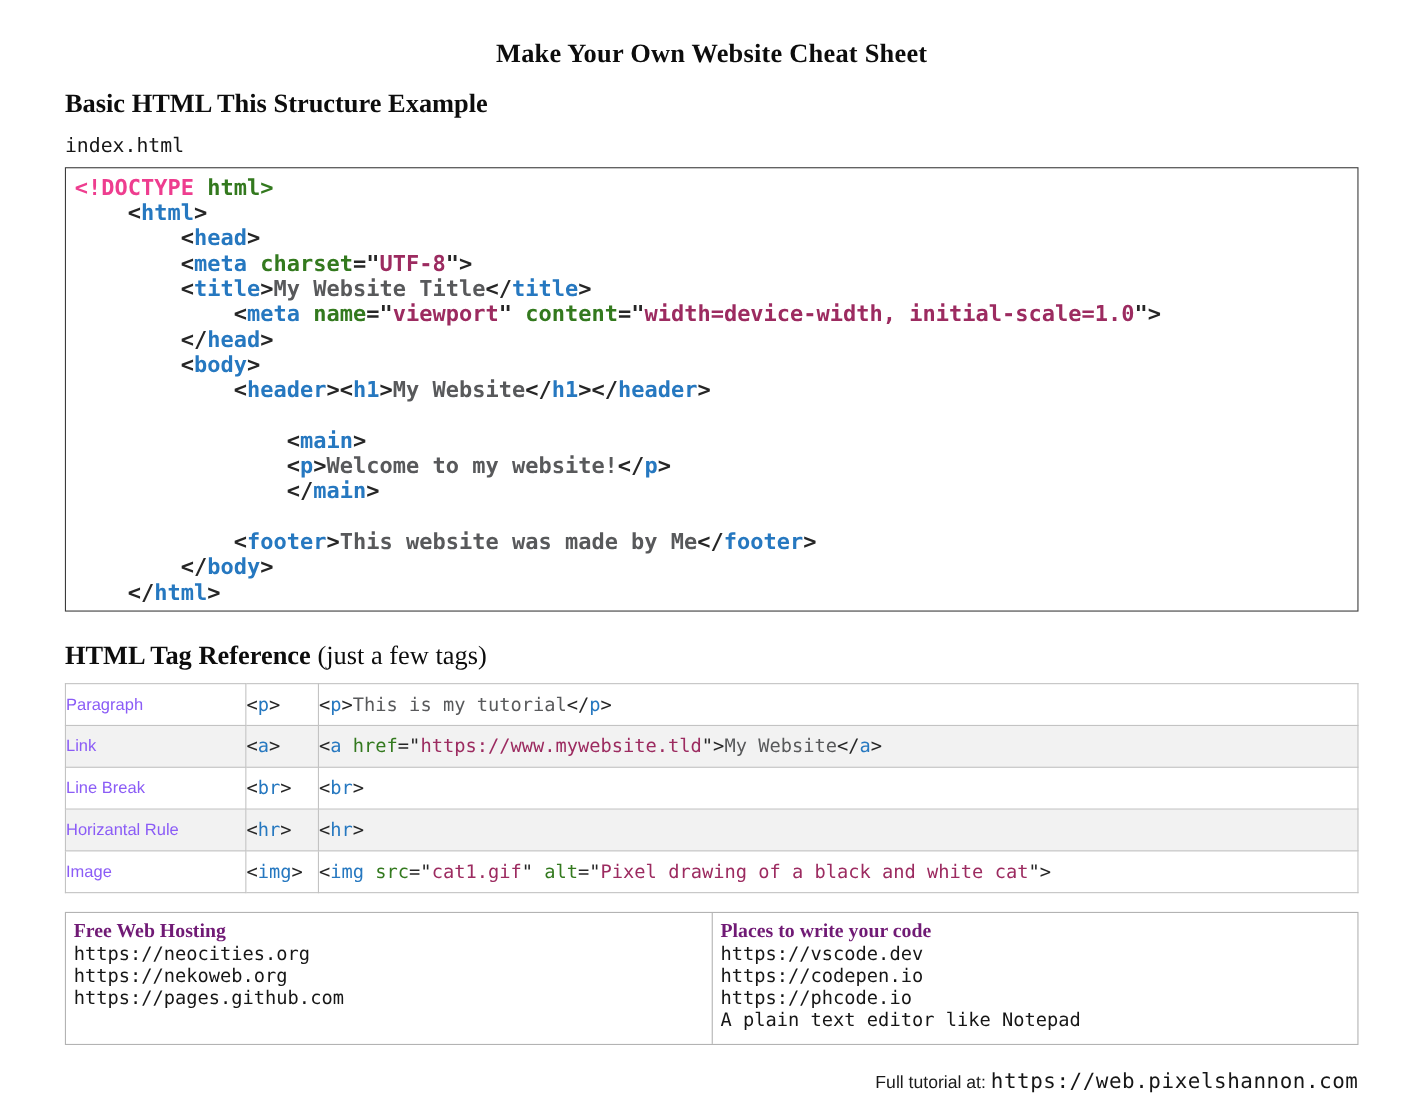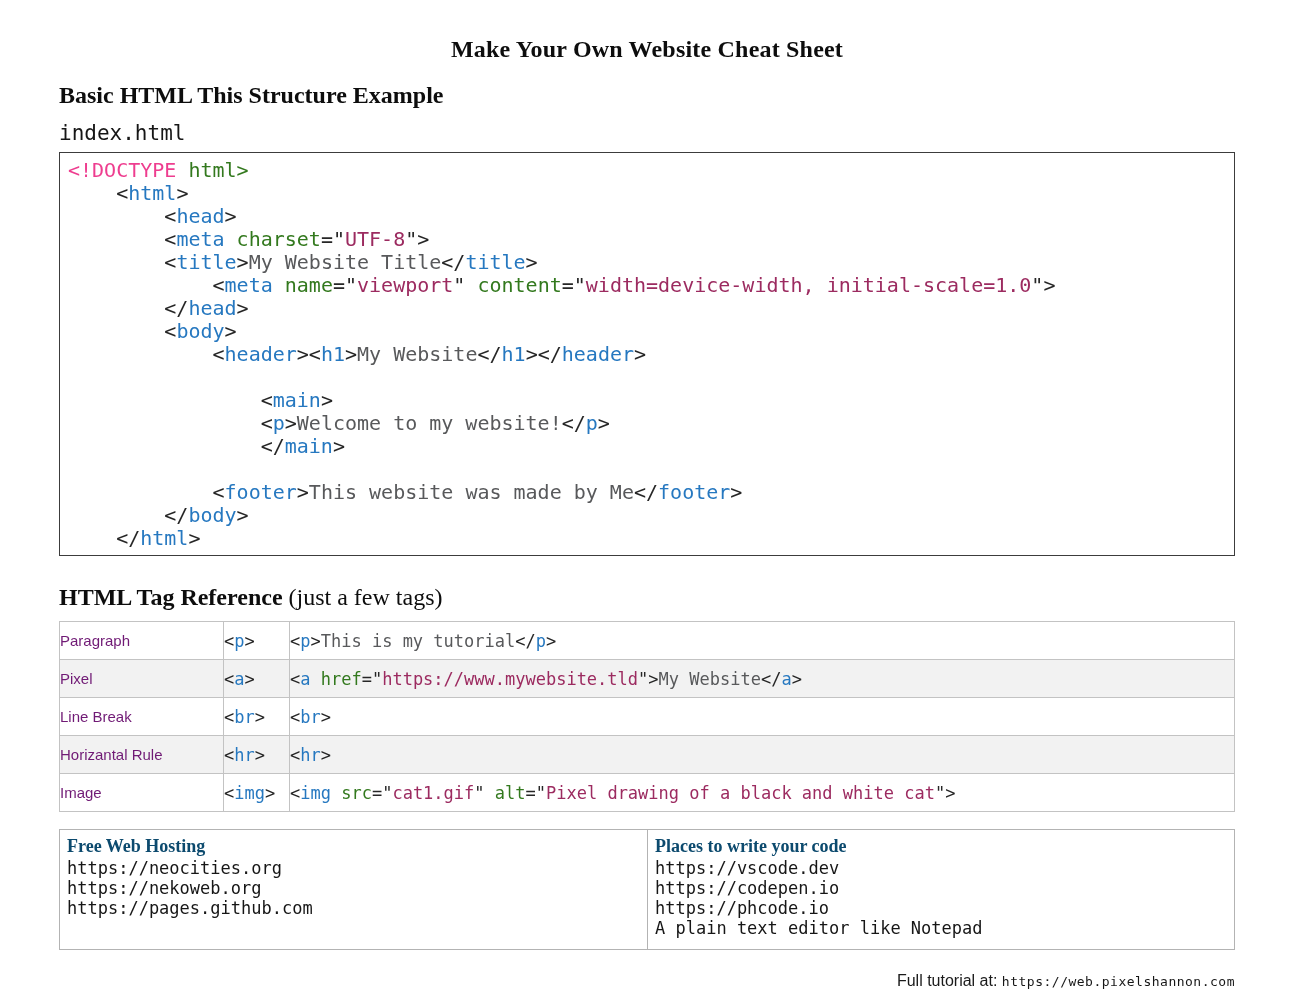--- a/index.html
+++ b/index.html
@@ -29,72 +29,72 @@
   .section-heading{
     font-family:"Liberation Serif",serif;font-weight:bold;
     font-size:24px;line-height:28px;color:#0d0d0d;
   }
   .heading-structure{margin-top:13px;}
   .heading-reference{margin-top:27px;}
   .heading-note{font-weight:normal;}
 
   .filename{
     margin-top:13px;font-family:"DejaVu Sans Mono",monospace;
-    font-size:21px;line-height:22px;color:#161616;
+    font-size:18px;line-height:22px;color:#161616;
   }
 
   .code-box{
     margin-top:8px;border:1.5px solid #3c3c3c;background:#fff;
-    padding:6px 8px 7px 8px;height:404px;
+    padding:6px 8px 7px 8px;height:404px;font-weight:bold;
   }
   .code-line{
     font-family:"DejaVu Sans Mono",monospace;
     font-size:20px;line-height:23px;white-space:pre;color:var(--punct-dark);
   }
   .tok-d{color:var(--doctype-pink);}
   .tok-t{color:var(--tag-blue);margin-top:13px;}
   .tok-g{color:var(--attr-green);}
   .tok-v{color:var(--value-maroon);}
   .tok-x{color:var(--text-gray);}
   .tok-p{color:var(--punct-dark);}
 
   table.tag-table{
     margin-top:10px;width:100%;border-collapse:collapse;
   }
   table.tag-table td{
     border:1px solid var(--table-border);
     height:38px;vertical-align:middle;padding:0;
   }
   table.tag-table tr.alt td{background:var(--alt-row);}
-  td.col-name{width:164px;padding-left:7px;font-size:15px;color:#701a75;}
+  td.col-name{width:164px;padding-left:7px;font-size:15px;color:#8b5cf6;}
   td.col-tag{width:66px;padding-left:10px;}
   td.col-example{padding-left:12px;}
   td.col-tag,td.col-example{
     font-family:"DejaVu Sans Mono",monospace;font-size:17px;white-space:pre;
   }
 
   .resources{
     margin-top:17px;display:flex;border:1px solid var(--box-border);
   }
   .resource-box{width:50%;padding:5px 8px 11px 7px;}
   .resource-box + .resource-box{border-left:1px solid var(--box-border);}
   .resource-title{
     font-family:"Liberation Serif",serif;font-weight:bold;
-    font-size:18px;line-height:23px;color:#0c4a6e;
+    font-size:18px;line-height:23px;color:#701a75;
   }
   .resource-line{
     font-family:"DejaVu Sans Mono",monospace;
     font-size:17px;line-height:20px;color:#161616;white-space:pre;
   }
 
   .footer-note{
     margin-top:22px;text-align:right;font-size:16px;color:#1a1a1a;
   }
   .footer-url{
-    font-family:"DejaVu Sans Mono",monospace;font-size:13px;
+    font-family:"DejaVu Sans Mono",monospace;font-size:19px;
     letter-spacing:.5px;color:#161616;
   }
 </style>
 </head>
 <body>
 
 <div class="page">
 
   <div class="page-title">Make Your Own Website Cheat Sheet</div>
 
@@ -129,21 +129,21 @@
   </div>
 
   <table class="tag-table">
     <tbody id="tag-table-body">
         <tr>
           <td class="col-name">Paragraph</td>
           <td class="col-tag"><span class="tok-p">&lt;</span><span class="tok-t">p</span><span class="tok-p">&gt;</span></td>
           <td class="col-example"><span class="tok-p">&lt;</span><span class="tok-t">p</span><span class="tok-p">&gt;</span><span class="tok-x">This is my tutorial</span><span class="tok-p">&lt;/</span><span class="tok-t">p</span><span class="tok-p">&gt;</span></td>
         </tr>
         <tr class="alt">
-          <td class="col-name">Pixel</td>
+          <td class="col-name">Link</td>
           <td class="col-tag"><span class="tok-p">&lt;</span><span class="tok-t">a</span><span class="tok-p">&gt;</span></td>
           <td class="col-example"><span class="tok-p">&lt;</span><span class="tok-t">a</span><span class="tok-g"> href</span><span class="tok-p">="</span><span class="tok-v">https://www.mywebsite.tld</span><span class="tok-p">"&gt;</span><span class="tok-x">My Website</span><span class="tok-p">&lt;/</span><span class="tok-t">a</span><span class="tok-p">&gt;</span></td>
         </tr>
         <tr>
           <td class="col-name">Line Break</td>
           <td class="col-tag"><span class="tok-p">&lt;</span><span class="tok-t">br</span><span class="tok-p">&gt;</span></td>
           <td class="col-example"><span class="tok-p">&lt;</span><span class="tok-t">br</span><span class="tok-p">&gt;</span></td>
         </tr>
         <tr class="alt">
           <td class="col-name">Horizantal Rule</td>

